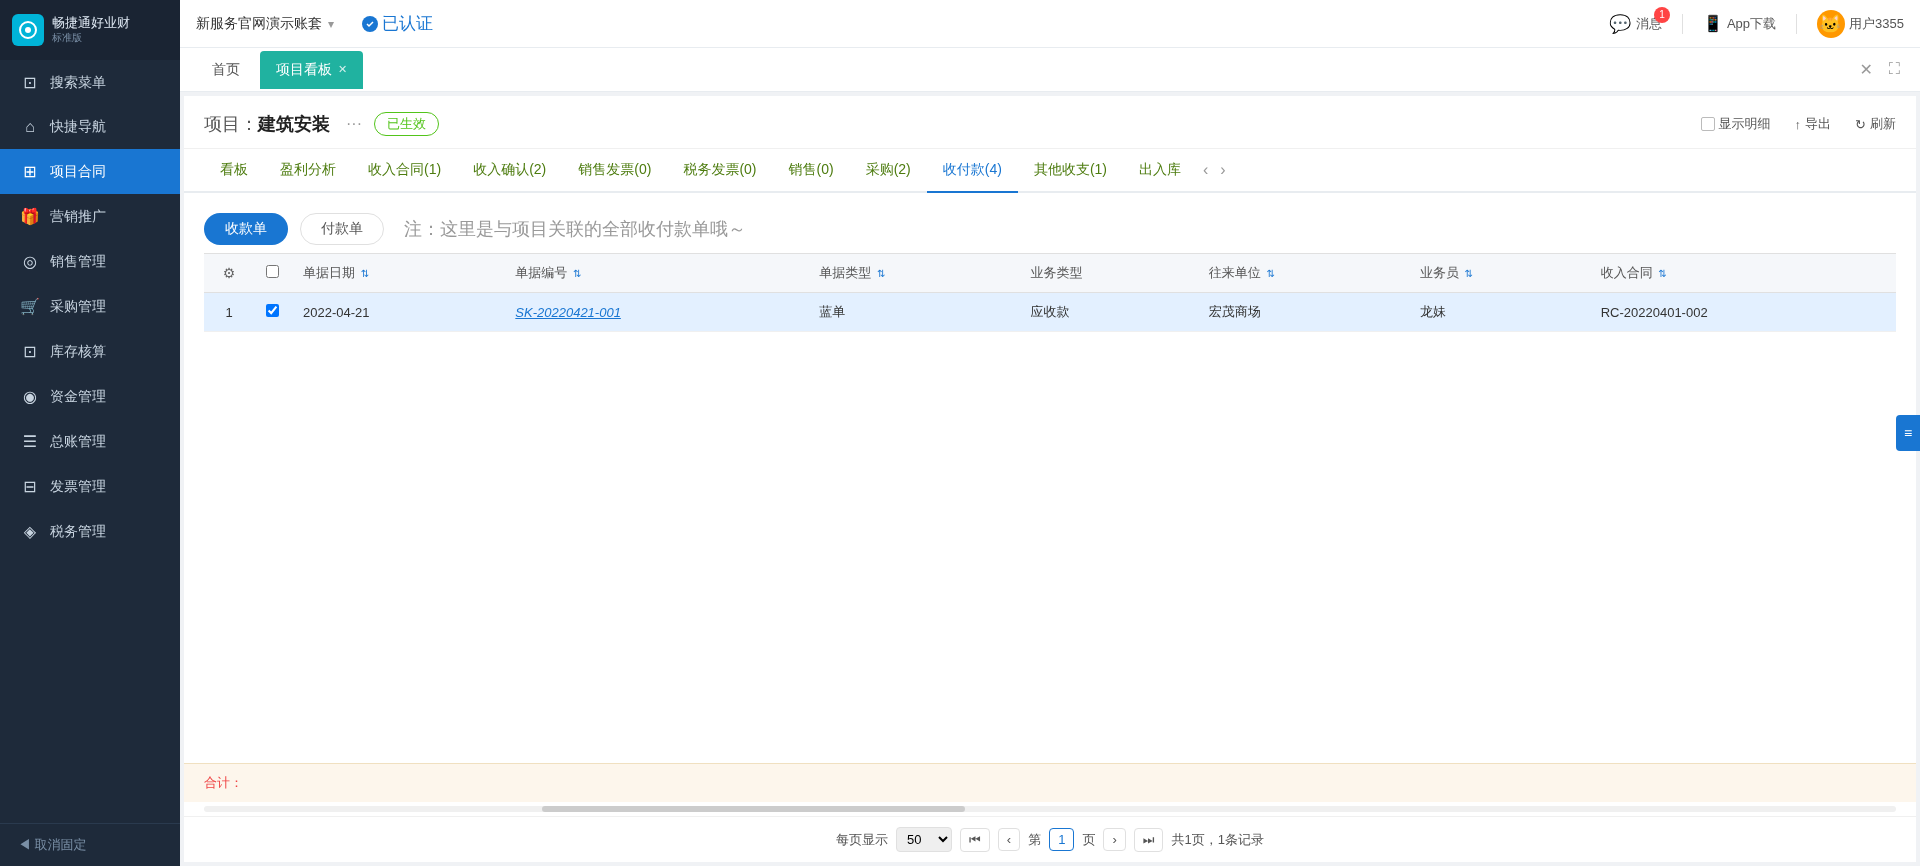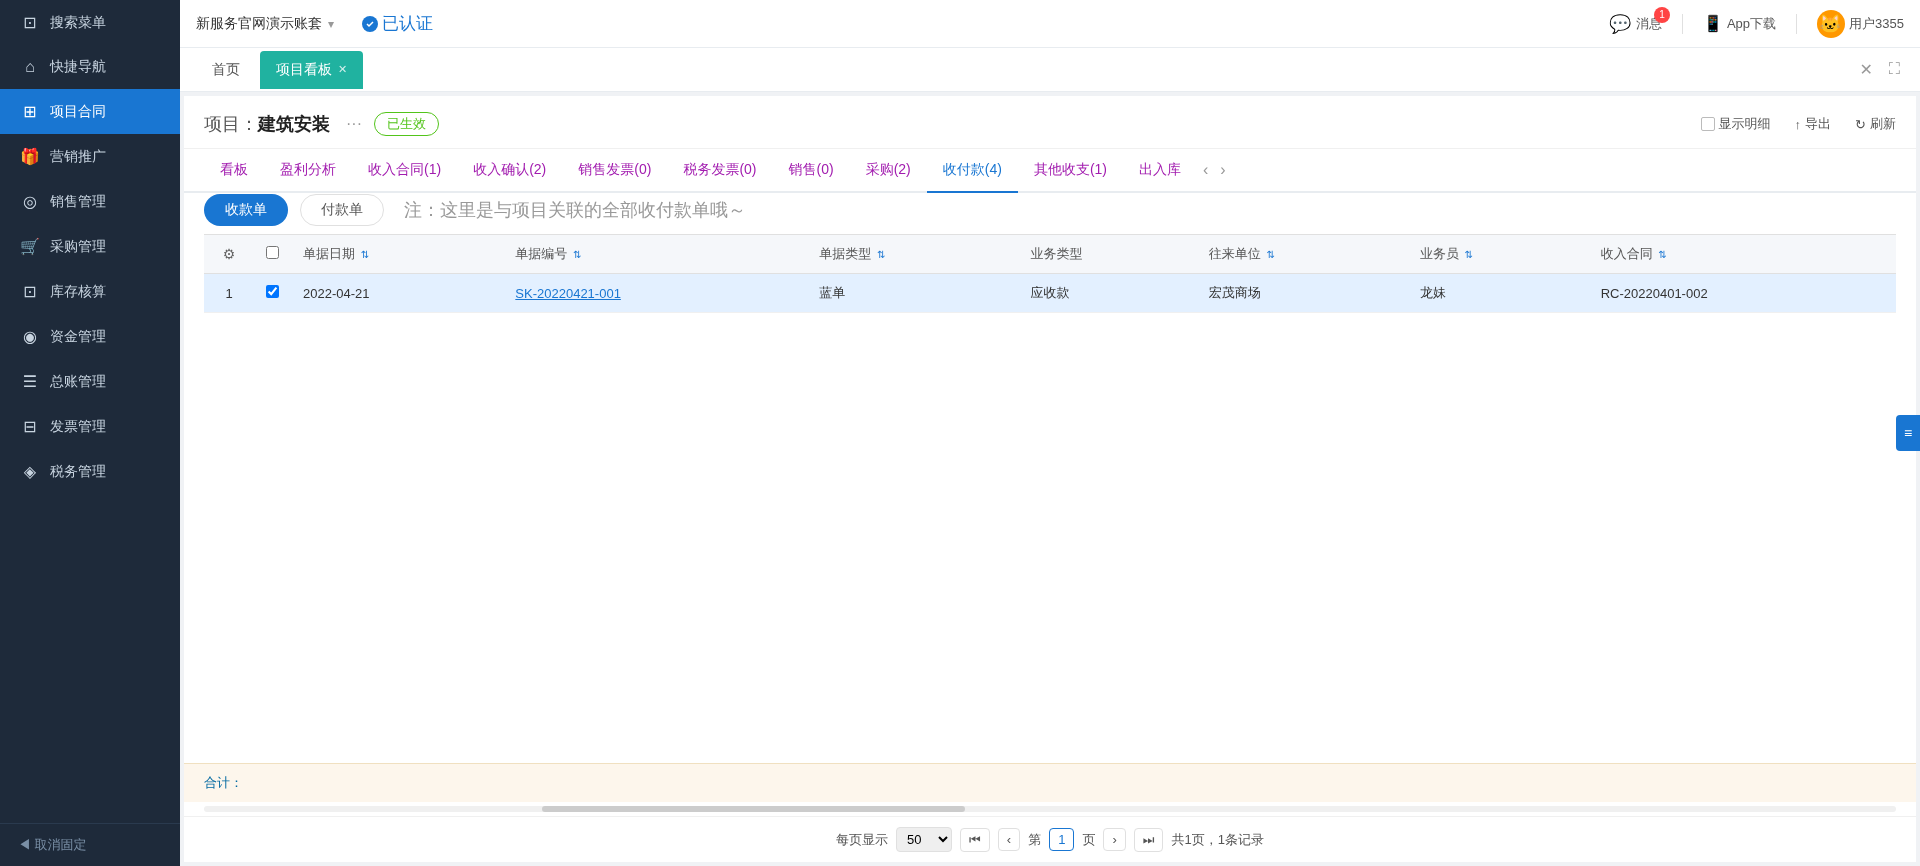--- a/index.html
+++ b/index.html
@@ -251,21 +251,21 @@
     .sub-nav {
       display: flex;
       align-items: center;
       padding: 0 20px;
       border-bottom: 2px solid #e8ecf0;
       gap: 0;
     }
     .sub-nav-item {
       padding: 12px 16px;
       cursor: pointer;
-      color: #a21caf;
+      color: #4d7c0f;
       font-size: 14px;
       border-bottom: 2px solid transparent;
       margin-bottom: -2px;
       white-space: nowrap;
     }
     .sub-nav-item.active {
       color: #1976d2;
       border-bottom: 2px solid #1976d2;
       font-weight: 500;
     }
@@ -281,21 +281,21 @@
       flex: 1;
       overflow: hidden;
       display: flex;
       flex-direction: column;
     }
 
     
     .sub-tab-bar {
       display: flex;
       align-items: center;
-      padding: 1px 20px 8px;
+      padding: 20px 20px 8px;
       gap: 12px;
     }
     .sub-tab-btn {
       padding: 6px 20px;
       border-radius: 16px;
       cursor: pointer;
       font-size: 14px;
       border: 1px solid transparent;
     }
     .sub-tab-btn.active {
@@ -338,31 +338,31 @@
     .data-table td {
       padding: 10px 12px;
       border-bottom: 1px solid #f0f0f0;
       color: #333;
       white-space: nowrap;
     }
     .data-table tr.row-selected td {
       background: #e3f0ff;
     }
     .sort-icon { color: #1976d2; font-size: 10px; margin-left: 2px; }
-    .link-text { color: #1976d2; cursor: pointer; text-decoration: underline; }
+    .link-text { color: #1976d2; cursor: pointer; text-decoration: underline; font-style: italic; }
     .col-index { width: 50px; text-align: center; color: #888; }
     .col-checkbox { width: 36px; text-align: center; }
     .gear-icon { color: #666; font-size: 14px; }
 
     
     .totals-row {
       background: #fdf6ec;
       padding: 10px 20px;
       font-size: 13px;
-      color: #0369a1;
+      color: #ef4444;
       border-top: 1px solid #f0e0c0;
       display: flex;
       align-items: center;
     }
 
     
     .scroll-bar-container {
       padding: 4px 20px;
       background: white;
     }
@@ -431,20 +431,32 @@
       border-radius: 4px 0 0 4px;
       cursor: pointer;
       font-size: 14px;
       text-align: center;
     }
   </style>
 </head>
 <body>
 
 <div class="sidebar">
+  <div class="sidebar-header">
+    <div class="sidebar-logo-icon">
+      <svg width="20" height="20" viewBox="0 0 20 20">
+          <circle cx="10" cy="10" r="8" fill="none" stroke="white" stroke-width="2"></circle>
+          <circle cx="10" cy="10" r="3" fill="white"></circle>
+        </svg>
+    </div>
+    <div>
+      <div class="sidebar-title">畅捷通好业财</div>
+      <div class="sidebar-subtitle">标准版</div>
+    </div>
+  </div>
   <div class="sidebar-scroll">
     <div class="sidebar-item">
       <span class="sidebar-item-icon">⊡</span>
       <span>搜索菜单</span>
     </div>
     <div class="sidebar-item">
       <span class="sidebar-item-icon">⌂</span>
       <span>快捷导航</span>
     </div>
     <div class="sidebar-item active">

